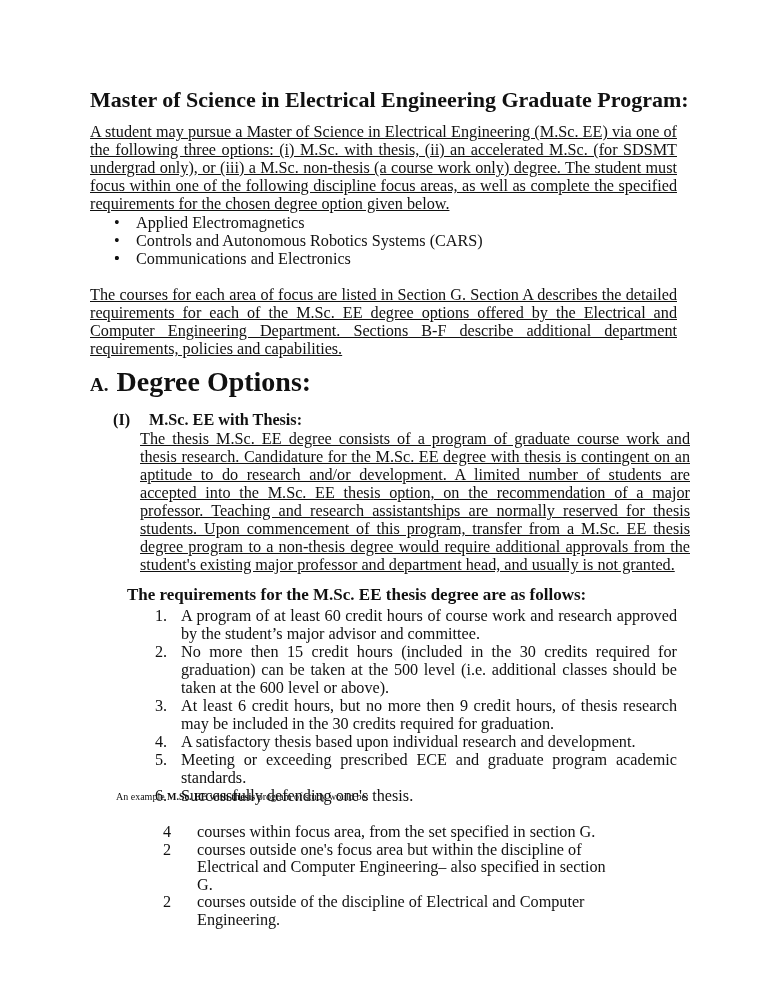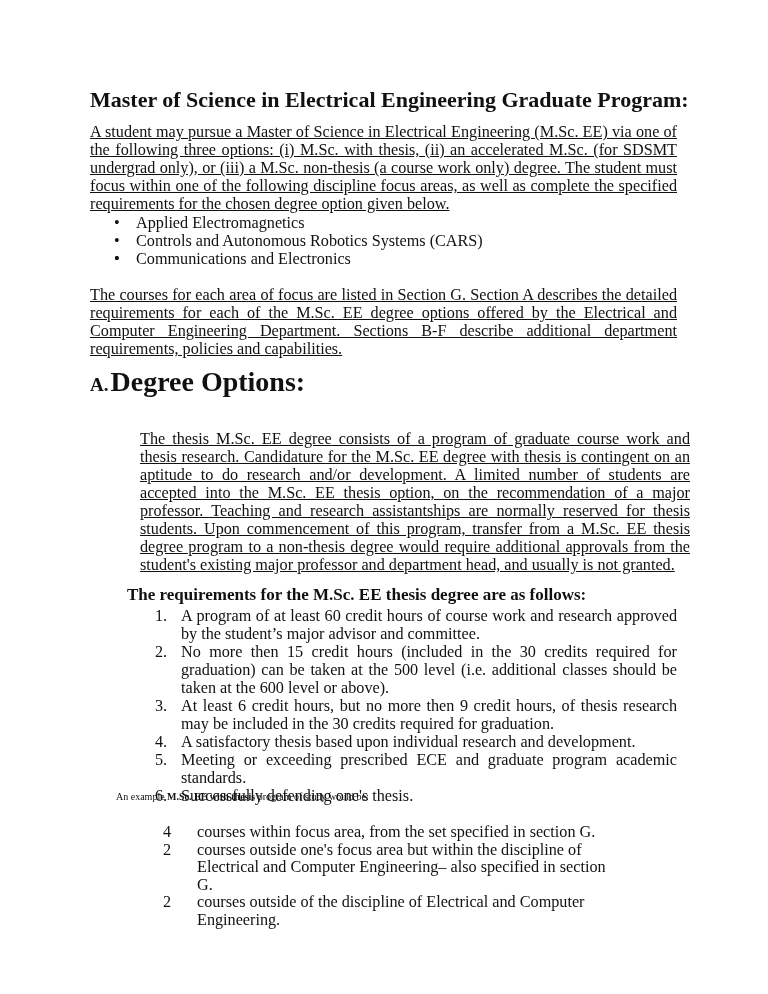--- a/index.html
+++ b/index.html
@@ -20,21 +20,21 @@
   }
   .intro { left: 90px; top: 123px; width: 587px; }
   .bullets { position: absolute; left: 90px; top: 214px; margin: 0; padding: 0; list-style: none; }
   .bullets li { position: relative; font-size: 16.2px; line-height: 18px; padding-left: 46px; white-space: nowrap; }
   .bullets li .dot { position: absolute; left: 24px; top: 0; }
   .summary { left: 90px; top: 286px; width: 587px; }
   .sec-a {
     position: absolute; left: 90px; top: 366px; font-weight: bold; white-space: nowrap;
   }
   .sec-a .letter { font-size: 19px; }
-  .sec-a .txt { font-size: 28px; margin-left: 2px; }
+  .sec-a .txt { font-size: 28px; margin-left: 8px; }
   .sub-head {
     position: absolute; left: 113px; top: 411px; font-size: 16.2px; font-weight: bold; line-height: 18px;
     white-space: nowrap;
   }
   .sub-head .roman { display: inline-block; width: 36px; }
   .thesis-body { left: 140px; top: 430px; width: 550px; }
   .req-head {
     position: absolute; left: 127px; top: 586px; font-size: 17px; font-weight: bold; line-height: 18px;
     white-space: nowrap;
   }
@@ -64,20 +64,23 @@
     <li><span class="dot">•</span></li>
     <li><span class="dot">•</span><span>Communications and Electronics</span></li>
   </ul>
 
   <div class="para summary">The courses for each area of focus are listed in Section G.  Section A describes the detailed requirements for each of the M.Sc. EE degree options offered by the Electrical and Computer Engineering Department.  Sections B-F describe additional department requirements, policies and capabilities.</div>
 
   <div class="sec-a">
     <span class="letter">A.</span><span class="txt">Degree Options:</span>
   </div>
 
+  <div class="sub-head">
+    <span class="roman">(I)</span><span>M.Sc. EE with Thesis:</span>
+  </div>
 
   <div class="para thesis-body">The thesis M.Sc. EE degree consists of a program of graduate course work and thesis research. Candidature for the M.Sc. EE degree with thesis is contingent on an aptitude to do research and/or development. A limited number of students are accepted into the M.Sc. EE thesis option, on the recommendation of a major professor.  Teaching and research assistantships are normally reserved for thesis students.  Upon commencement of this program, transfer from a M.Sc. EE thesis degree program to a non-thesis degree would require additional approvals from the student's existing major professor and department head, and usually is not granted.</div>
 
   <div class="req-head">The requirements for the M.Sc. EE thesis degree are as follows:</div>
 
   <ol class="reqs">
     <li><span class="num">1.</span><span>A program of at least 60 credit hours of course work and research approved by the student’s major advisor and committee.</span></li>
     <li><span class="num">2.</span><span>No more then 15 credit hours (included in the 30 credits required for graduation) can be taken at the 500 level (i.e. additional classes should be taken at the 600 level or above).</span></li>
     <li><span class="num">3.</span><span>At least 6 credit hours, but no more then 9 credit hours, of thesis research may be included in the 30 credits required for graduation.</span></li>
     <li><span class="num">4.</span><span>A satisfactory thesis based upon individual research and development.</span></li>

